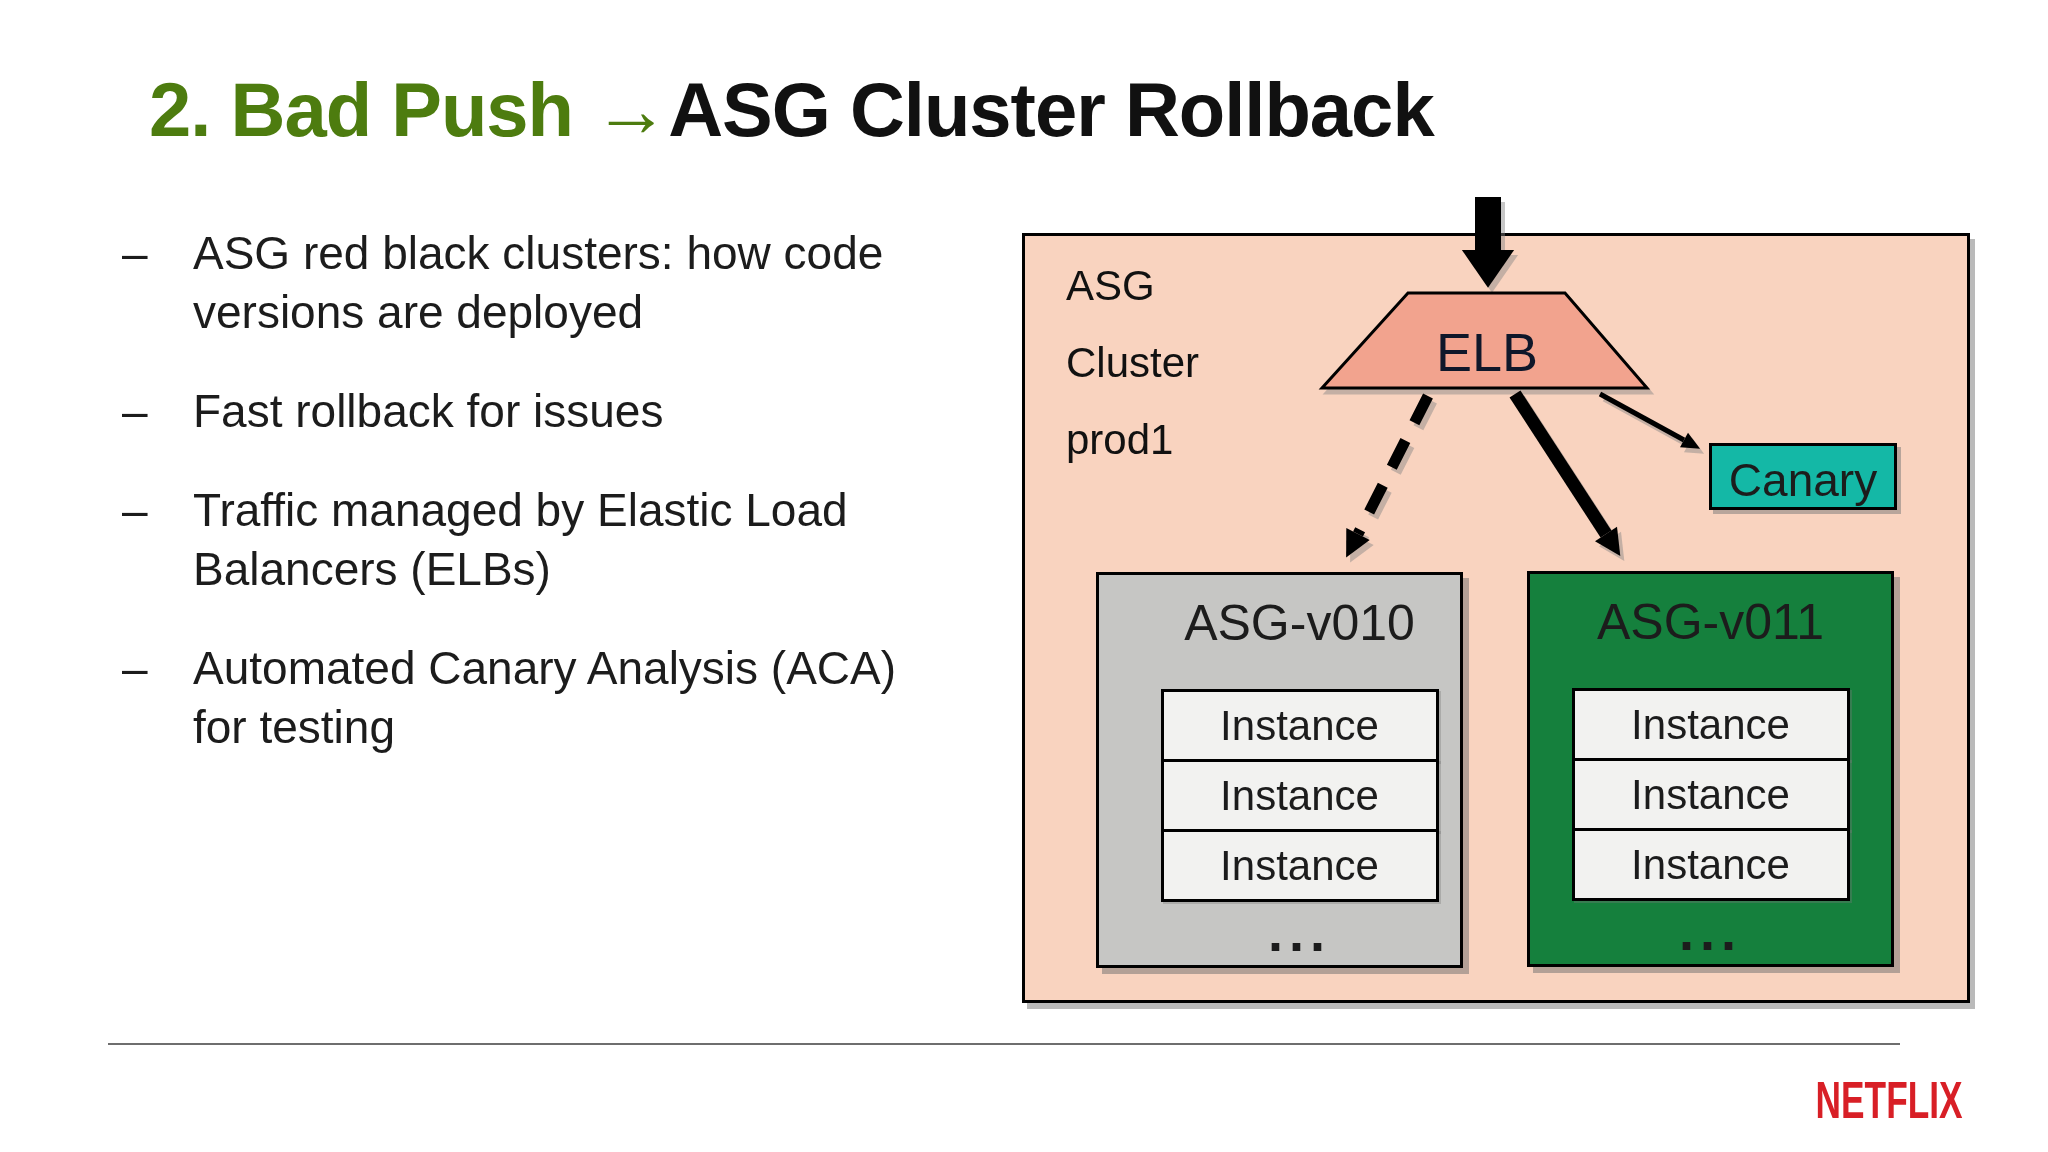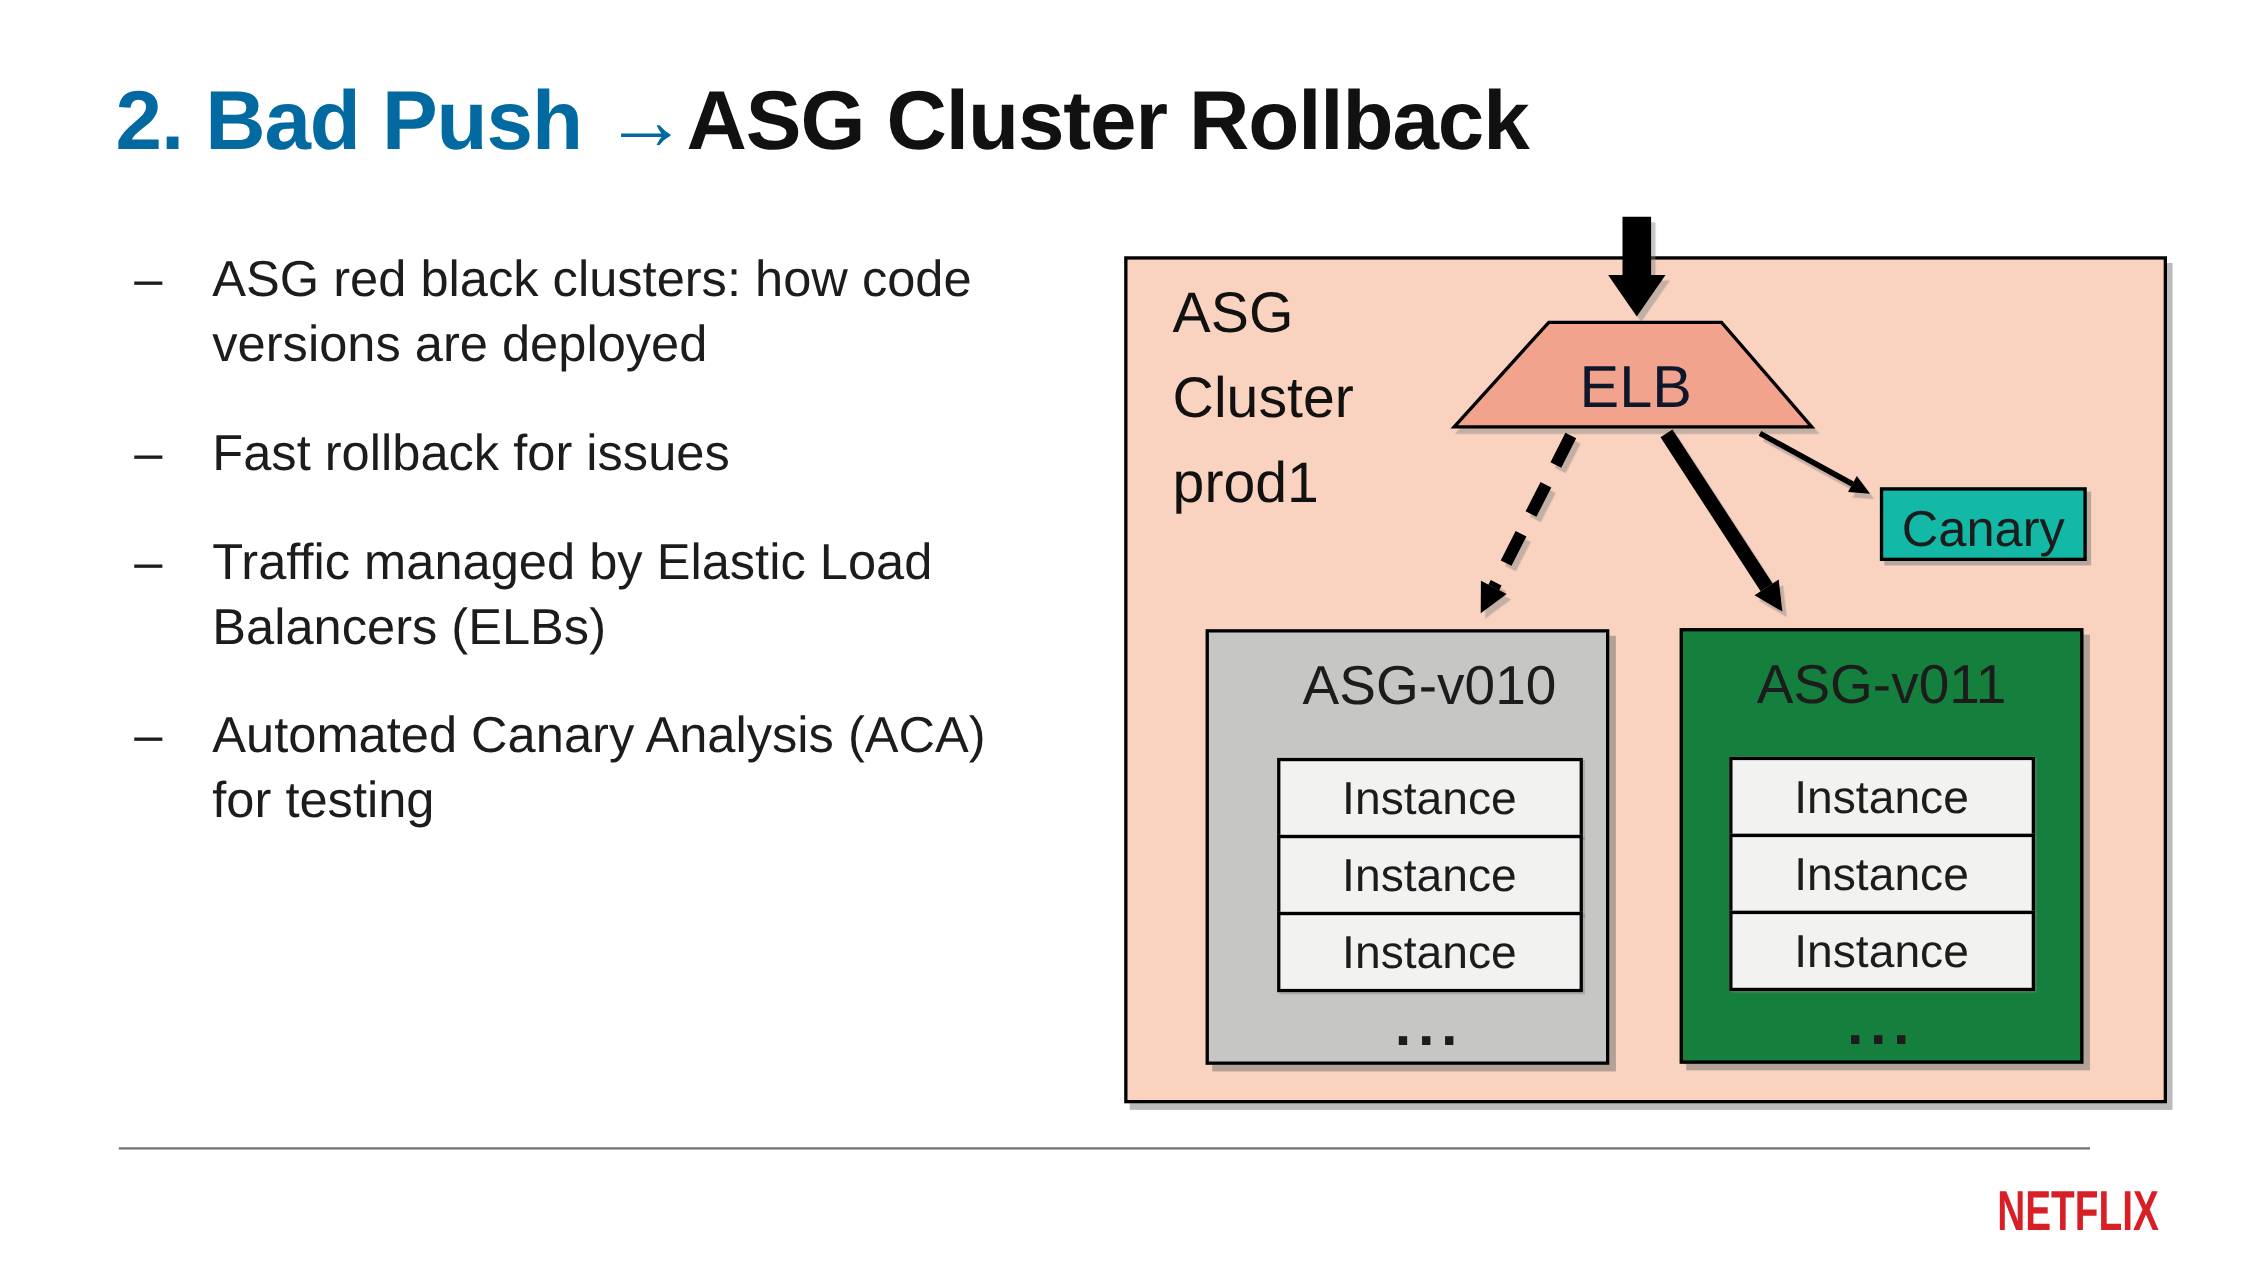--- a/index.html
+++ b/index.html
@@ -6,37 +6,37 @@
   .stage {
     position:relative; width:2048px; height:1152px; background:#ffffff;
     overflow:hidden; font-family:"Liberation Sans", sans-serif; color:#1c1c1c;
   }
 
   
   .title {
     position:absolute; left:105px; top:66px; font-size:76px; font-weight:800;
     letter-spacing:-1px; white-space:nowrap; color:#111;
   }
-  .title .hl { color:#0369a1; }
+  .title .hl { color:#4d7c0f;margin-left:44px; }
   .title .rest { }
 
   
   .bullets { position:absolute; left:122px; top:224px; }
   .bullet { display:flex; margin-bottom:40px; font-size:46px; line-height:59px; }
   .dash { width:71px; flex:none; }
   .bline { white-space:nowrap; }
 
   
   .cluster {
     position:absolute; left:1022px; top:233px; width:948px; height:770px;
     background:#f9d3bf; border:3px solid #000; box-sizing:border-box;
     box-shadow:5px 6px 0 rgba(130,130,130,.55);
   }
   .cluster-label {
-    position:absolute; left:1066px; top:247px; font-size:52px; line-height:77px;
+    position:absolute; left:1066px; top:247px; font-size:42px; line-height:77px;
     color:#111; z-index:30;
   }
   .elb-label {
     position:absolute; left:1387px; top:321px; width:200px; text-align:center;
     font-size:54px; color:#0f172a; z-index:30;
   }
 
   
   .canary {
     position:absolute; left:1709px; top:443px; width:188px; height:67px;

